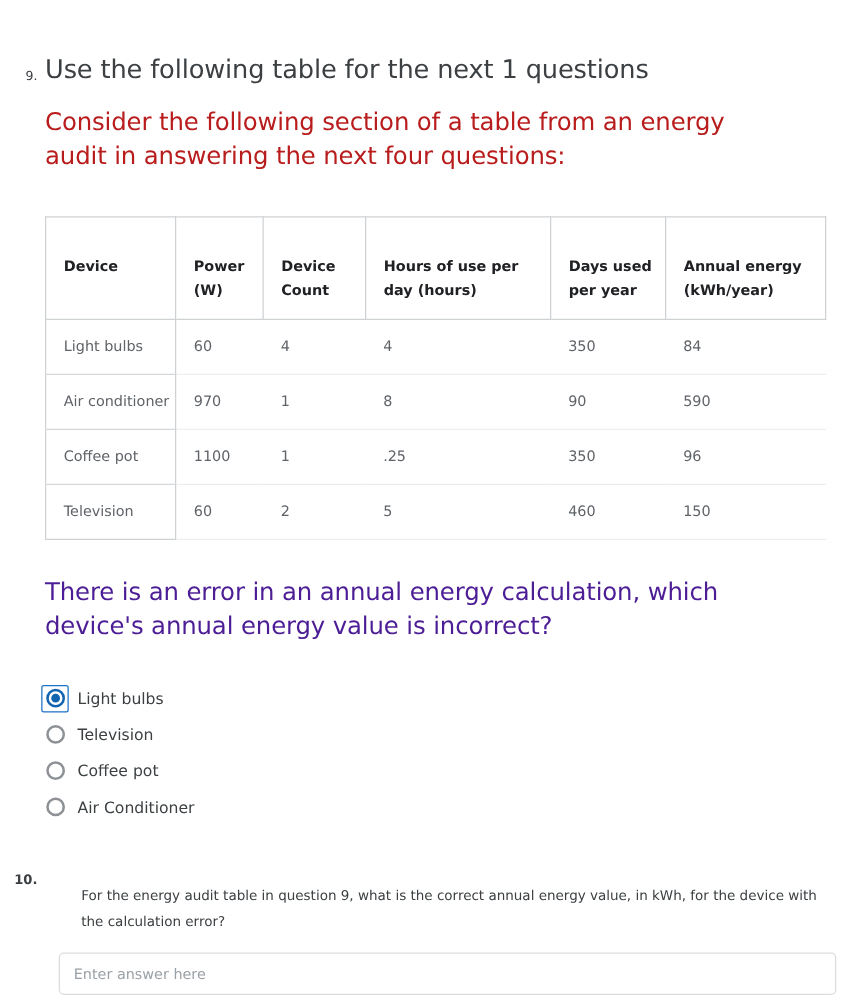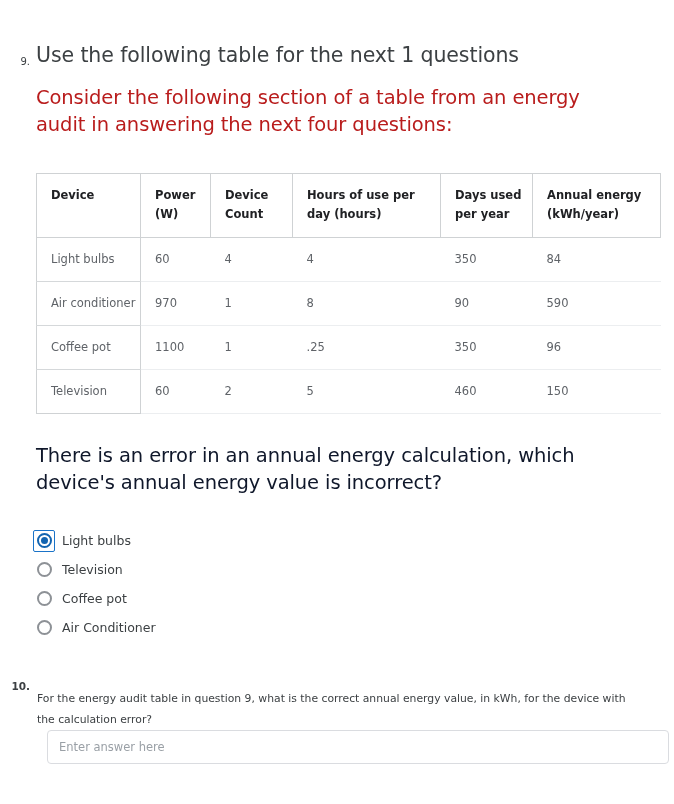--- a/index.html
+++ b/index.html
@@ -76,21 +76,21 @@
   table.audit col.c2 { width: 82px; }
   table.audit col.c3 { width: 148px; }
   table.audit col.c4 { width: 92px; }
   table.audit col.c5 { width: 128px; }
 
   table.audit thead th {
     font-weight: bold;
     color: #202124;
     text-align: left;
     vertical-align: top;
-    padding: 12px 0 13px 14px;
+    padding: 30px 0 13px 14px;
     border: 1px solid #cfd2d4;
     border-right-color: #cfd2d4;
     line-height: 1.65;
     font-size: 11.5px;
   }
   table.audit thead th.first { border-left: 1px solid #cfd2d4; }
 
   table.audit tbody td {
     color: #5f6368;
     text-align: left;
@@ -110,21 +110,21 @@
   table.audit tbody tr:last-child td.namecell {
     border-bottom: 1px solid #cfd2d4;
   }
 
   
   .q9-prompt {
     margin-left: 36px;
     margin-top: 28px;
     font-size: 19.5px;
     line-height: 1.4;
-    color: #0f172a;
+    color: #4c1d95;
     max-width: 580px;
     letter-spacing: -0.1px;
   }
 
   
   .choices {
     margin-left: 33px;
     margin-top: 30px;
   }
   .choice {
@@ -180,20 +180,21 @@
   }
 
   
   #q10 {
     margin-top: 36px;
     padding-left: 10px;
   }
   .q10-head {
     display: flex;
     align-items: flex-start;
+    gap: 28px;
   }
   .q10-num {
     width: 27px;
     flex: 0 0 27px;
     font-size: 10.5px;
     font-weight: bold;
     color: #3c4043;
     text-align: right;
     padding-right: 7px;
     box-sizing: border-box;
@@ -201,20 +202,21 @@
   }
   .q10-text {
     font-size: 10.8px;
     line-height: 1.95;
     color: #3c4043;
     max-width: 600px;
     margin-top: 10px;
   }
   .answer-wrap {
     margin-left: 37px;
+    margin-top: 14px;
     width: 534px;
   }
   input.answer-field {
     width: 622px;
     height: 34px;
     box-sizing: border-box;
     border: 1px solid #dadce0;
     border-radius: 4px;
     padding: 0 11px;
     font-family: "DejaVu Sans", "Liberation Sans", sans-serif;

